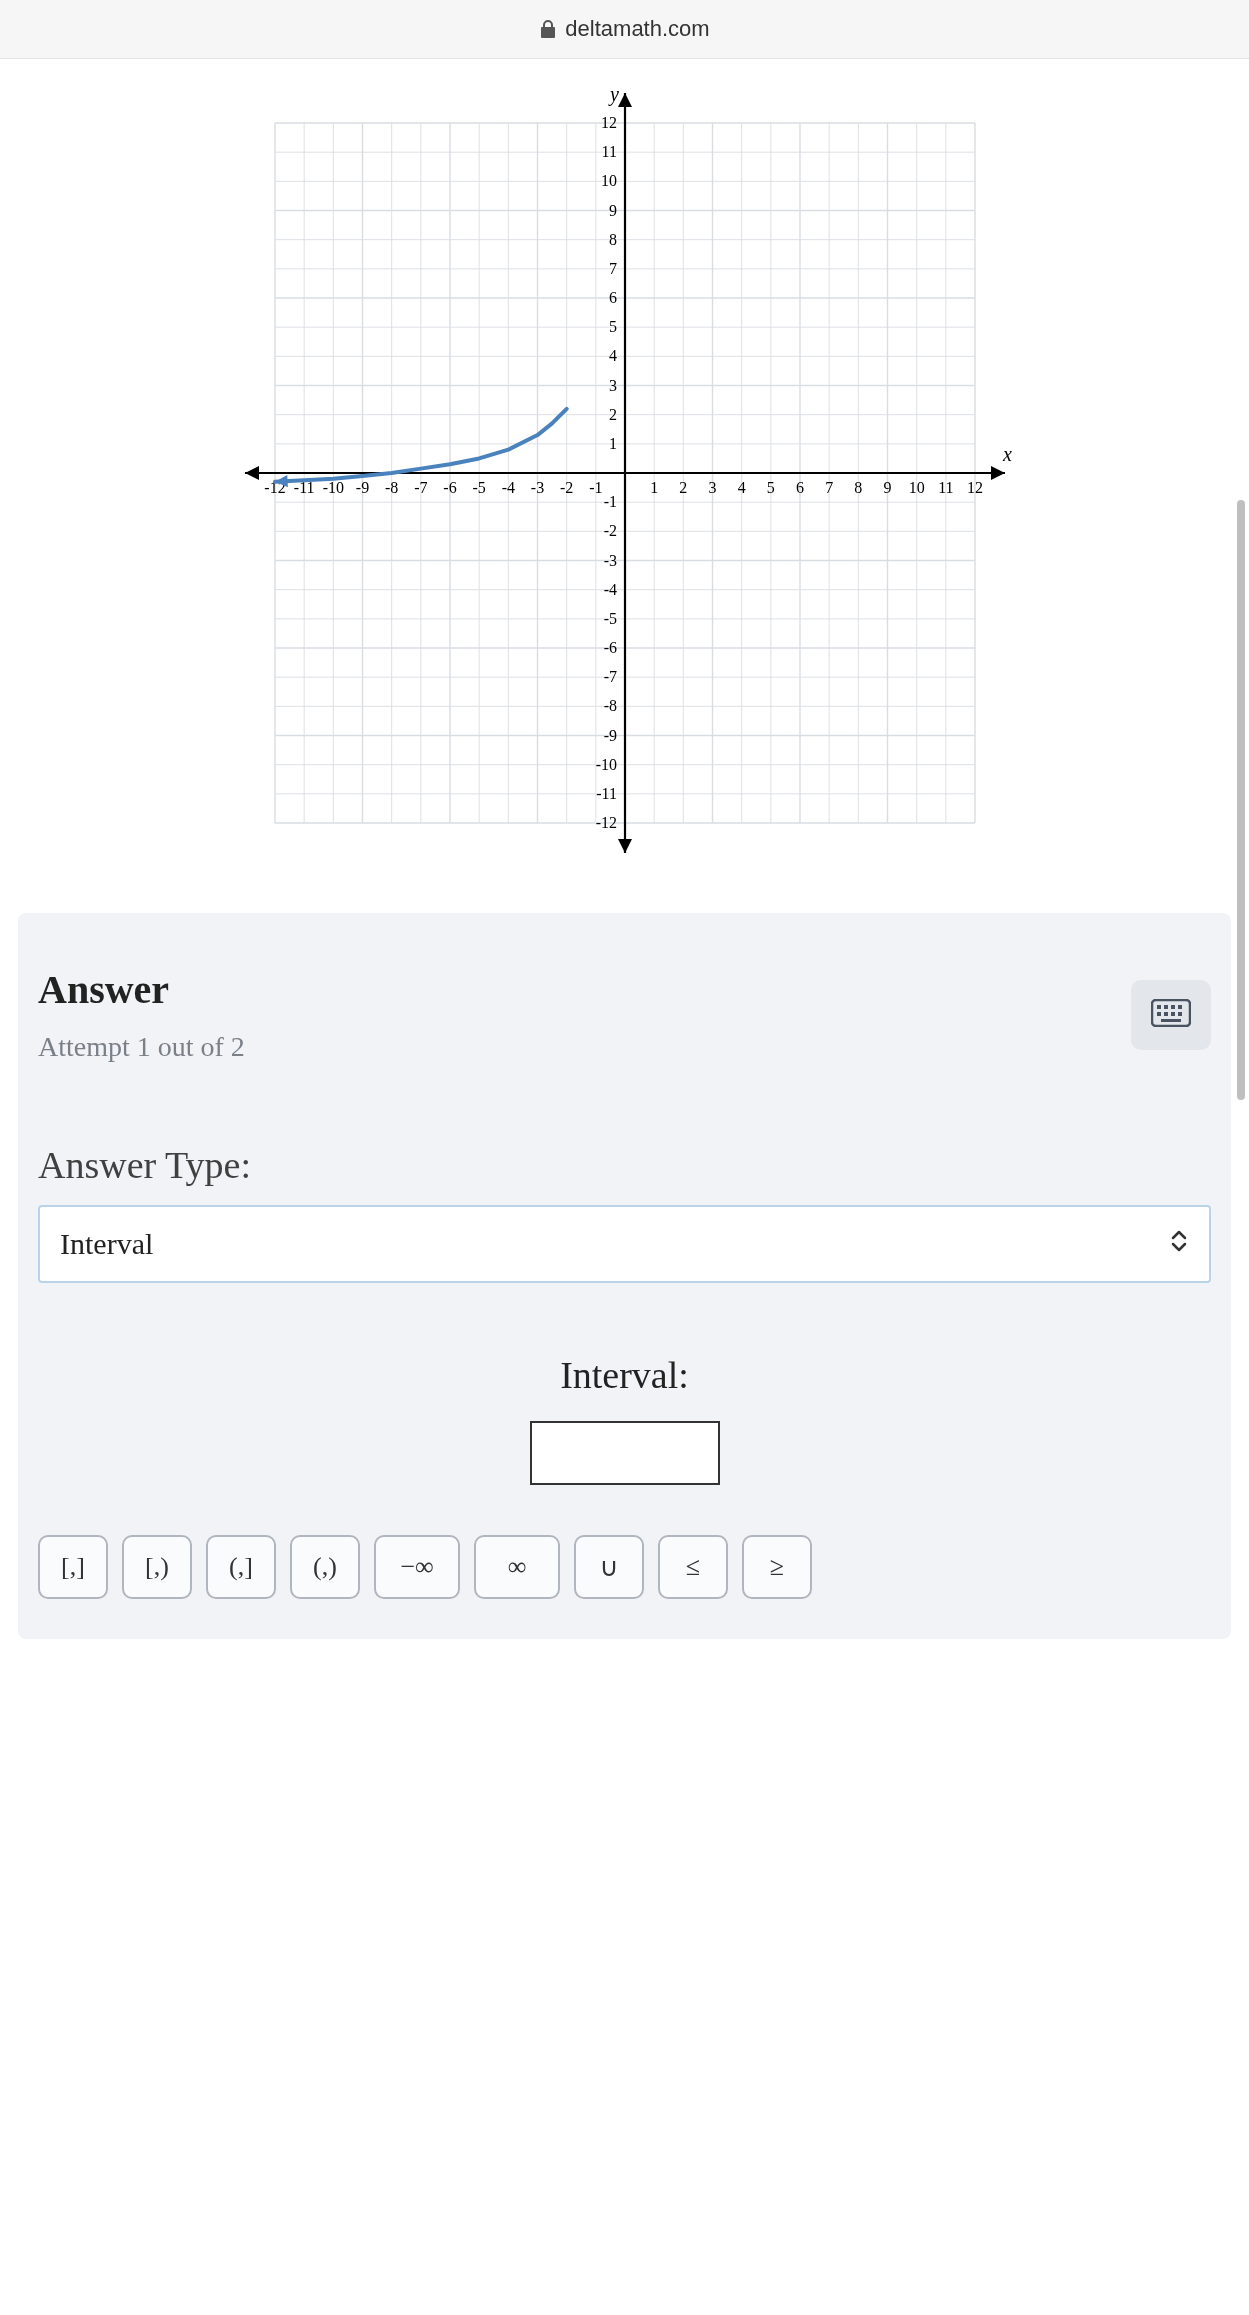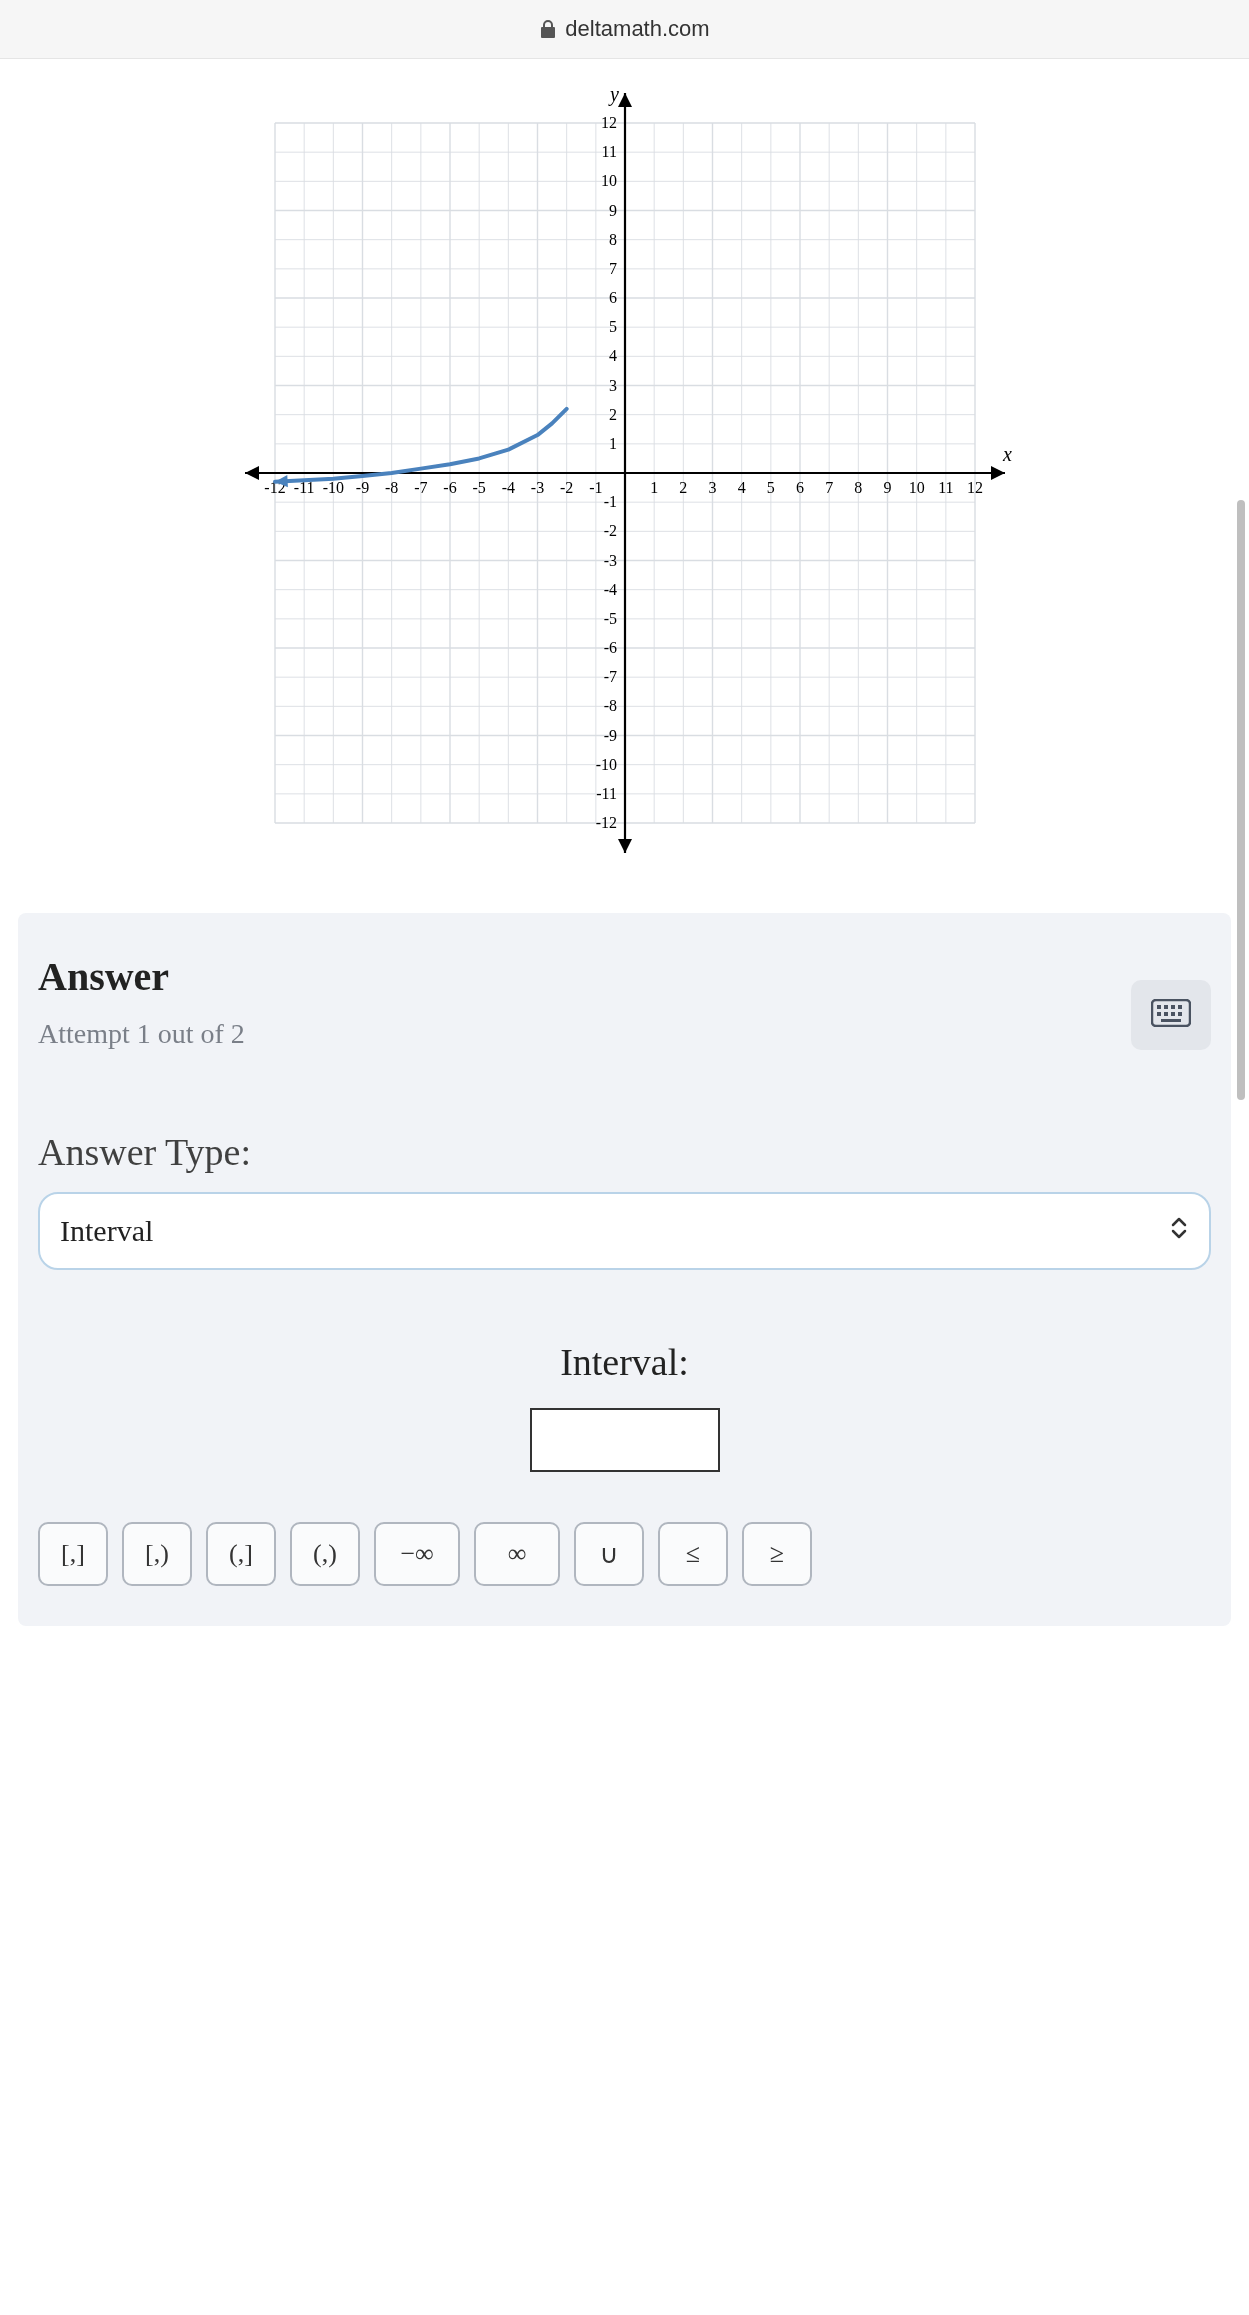--- a/index.html
+++ b/index.html
@@ -33,21 +33,22 @@
   .chart-wrap svg { display:block; }
   .answer-section {
     background: #f1f3f7;
     margin: 50px 18px 0 18px;
     border-radius: 8px;
     padding: 40px 20px 40px 20px;
   }
   .answer-head {
     display:flex;
     justify-content: space-between;
-    align-items: flex-end;
+    align-items: center;
+    margin-top: 13px;
   }
   .answer-title {
     font-size: 40px;
     font-weight: 700;
     color: #222;
     margin:0;
   }
   .attempt {
     font-size: 28px;
     color: #7a7f88;
@@ -65,21 +66,21 @@
     color: #404040;
   }
   .select-wrap {
     margin-top: 18px;
     position: relative;
   }
   .select {
     width: 100%;
     height: 78px;
     border: 2px solid #b9d3e8;
-    border-radius: 20px;
+    border-radius: 4px;
     background: #fff;
     font-size: 30px;
     padding: 0 20px;
     font-family: Georgia, serif;
     color: #222;
     display:flex;
     align-items:center;
     justify-content: space-between;
   }
   .chevrons { color:#333; }

